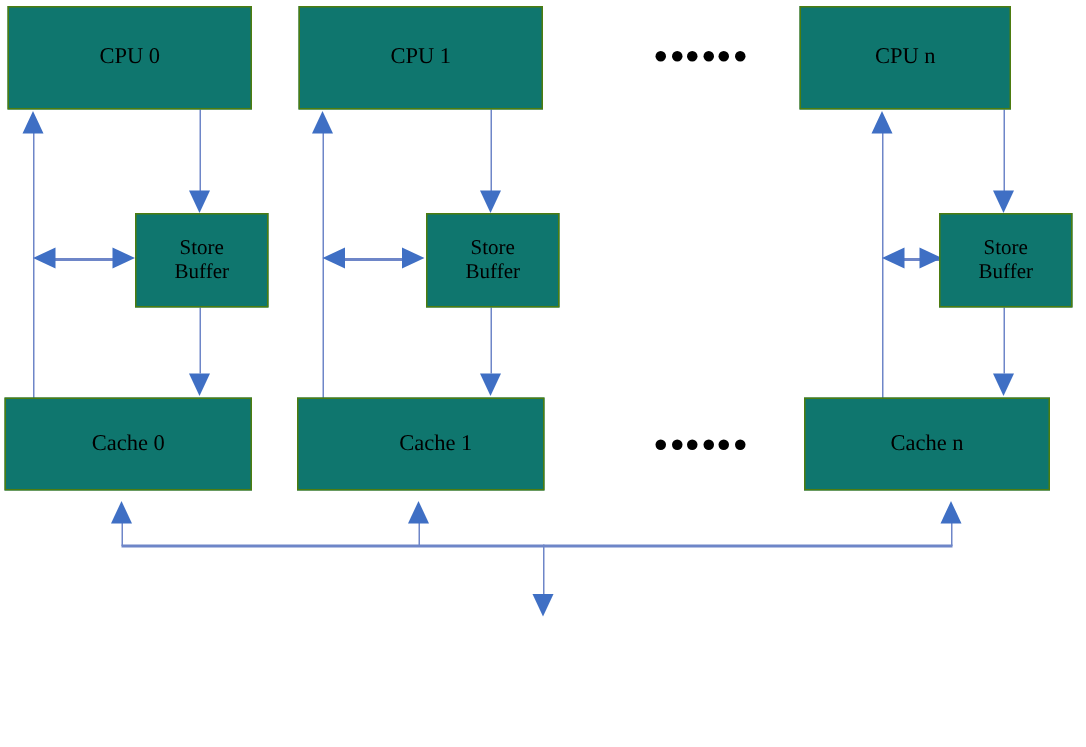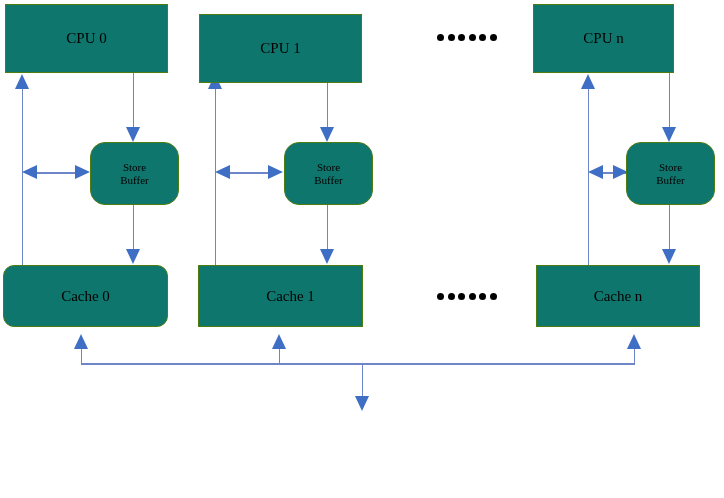--- a/index.html
+++ b/index.html
@@ -17,21 +17,21 @@
     display:flex;align-items:center;justify-content:center;
     text-align:center;
     color:#000000;
     line-height:1.12;
   }
   .unit-box{
     background:#0f766e;
     border:1px solid #4d7c0f;
     font-size:15px;
   }
-  .sb-box{font-size:11px;border-radius:15px;}
+  .sb-box{font-size:14px;}
   .mem-box{
     background:#99ccff;
     border:1px solid #2b3f56;
     font-size:15px;
   }
 
   .ellipsis{
     position:absolute;
     display:flex;align-items:center;justify-content:space-between;
     pointer-events:none;
@@ -90,35 +90,35 @@
 
   <div class="box unit-box" style="left:5px;top:4px;width:163px;height:69px;">
     <span class="lbl">CPU 0</span>
   </div>
 
   <div class="box unit-box sb-box" style="left:90px;top:142px;width:89px;height:63px;flex-direction:column;">
     <span class="lbl">Store</span>
     <span class="lbl">Buffer</span>
   </div>
 
-  <div class="box unit-box" style="left:3px;top:265px;width:165px;height:62px;border-radius:11px;">
+  <div class="box unit-box" style="left:3px;top:265px;width:165px;height:62px;">
     <span class="lbl">Cache 0</span>
   </div>
 
   <div class="stem v" style="left:214.5px;top:88px;height:178px;"></div>
   <div class="head up" style="left:208px;top:74px;"></div>
   <div class="stem v" style="left:326.5px;top:73px;height:56px;"></div>
   <div class="head down" style="left:320px;top:127px;"></div>
   <div class="stem v" style="left:326.5px;top:205px;height:44px;"></div>
   <div class="head down" style="left:320px;top:249px;"></div>
   <div class="stem h" style="left:222px;top:172px;width:56px;"></div>
   <div class="head left" style="left:215px;top:165px;"></div>
   <div class="head right" style="left:268px;top:165px;"></div>
 
-  <div class="box unit-box" style="left:199px;top:14px;width:163px;height:69px;">
+  <div class="box unit-box" style="left:199px;top:4px;width:163px;height:69px;">
     <span class="lbl">CPU 1</span>
   </div>
 
   <div class="box unit-box sb-box" style="left:284px;top:142px;width:89px;height:63px;flex-direction:column;">
     <span class="lbl">Store</span>
     <span class="lbl">Buffer</span>
   </div>
 
   <div class="box unit-box" style="left:198px;top:265px;width:165px;height:62px;padding-left:20px;">
     <span class="lbl">Cache 1</span>

